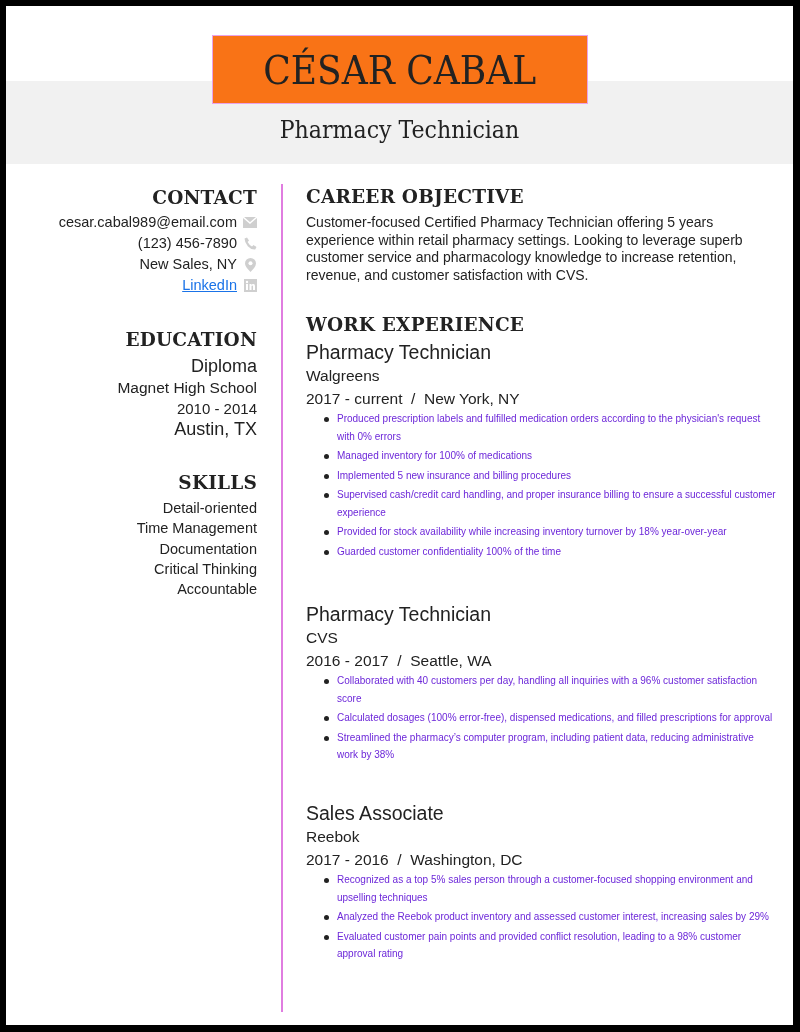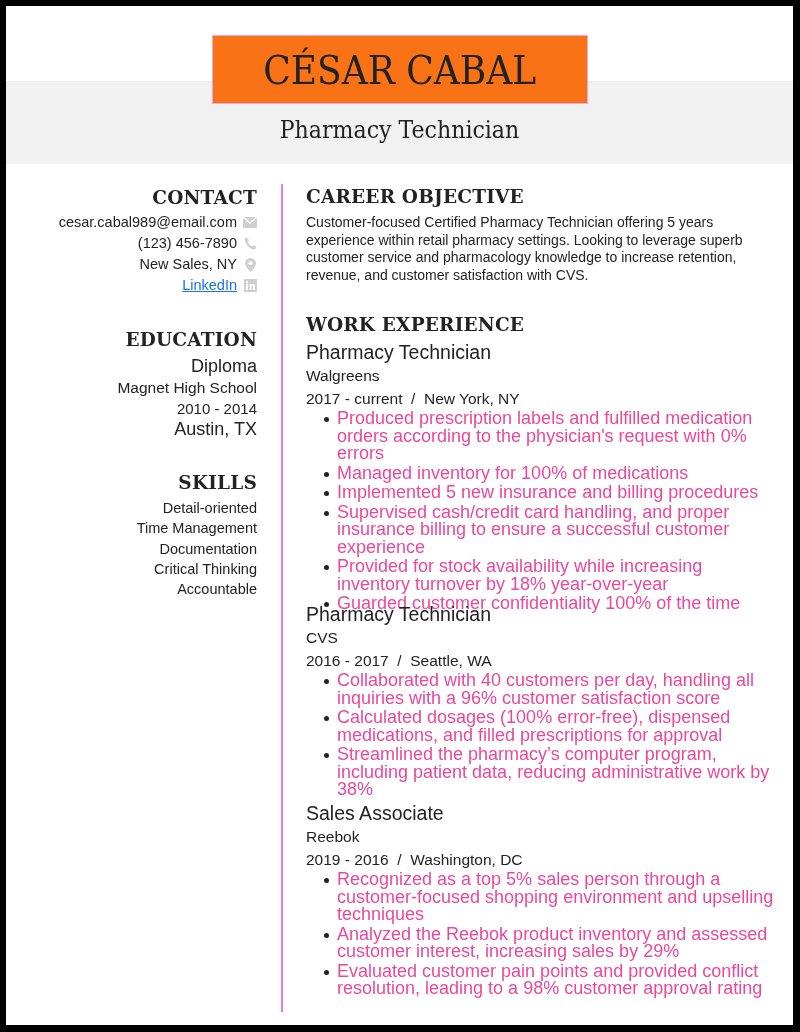--- a/index.html
+++ b/index.html
@@ -17,21 +17,21 @@
   .crow { display: flex; justify-content: flex-end; align-items: center; padding-left: 23px; }
   .crow .ic { width: 14px; height: 14px; margin-left: 6px; display: inline-flex; align-items: center; justify-content: center; }
   .link { color: #1a73e8; text-decoration: underline; }
 
   .right { position: absolute; left: 300px; width: 470px; }
   .para { font-size: 14px; line-height: 17.5px; color: #222; }
   .job-title { font-size: 19.5px; color: #222; line-height: 24px; white-space: nowrap; }
   .company { font-size: 15.5px; color: #222; line-height: 23px; }
   .dates { font-size: 15.5px; color: #222; line-height: 23px; white-space: pre; }
   ul.bullets { margin: 0; padding: 0; list-style: none; }
-  ul.bullets li { position: relative; padding-left: 31px; font-size: 18px; line-height: 17.5px; margin-bottom: 2px; color: #ec4899; }
+  ul.bullets li { position: relative; padding-left: 31px; font-size: 10px; line-height: 17.5px; margin-bottom: 2px; color: #6d28d9; }
   ul.bullets li::before { content: ""; position: absolute; left: 18px; top: 7px; width: 5px; height: 5px; border-radius: 50%; background: #222; }
 </style>
 </head>
 <body>
 
 <div class="page">
   <div class="band"></div>
   <div class="name-box">
     <div class="name">CÉSAR CABAL</div>
   </div>
@@ -127,20 +127,20 @@
     <ul class="bullets">
       <li>Collaborated with 40 customers per day, handling all inquiries with a 96% customer satisfaction score</li>
       <li>Calculated dosages (100% error-free), dispensed medications, and filled prescriptions for approval</li>
       <li>Streamlined the pharmacy’s computer program, including patient data, reducing administrative work by 38%</li>
     </ul>
   </div>
 
   <div class="right" style="top:795px;">
     <div class="job-title">Sales Associate</div>
     <div class="company">Reebok</div>
-    <div class="dates">2019 - 2016  /  Washington, DC</div>
+    <div class="dates">2017 - 2016  /  Washington, DC</div>
     <ul class="bullets">
       <li>Recognized as a top 5% sales person through a customer-focused shopping environment and upselling techniques</li>
       <li>Analyzed the Reebok product inventory and assessed customer interest, increasing sales by 29%</li>
       <li>Evaluated customer pain points and provided conflict resolution, leading to a 98% customer approval rating</li>
     </ul>
   </div>
 </div>
 
 </body></html>

